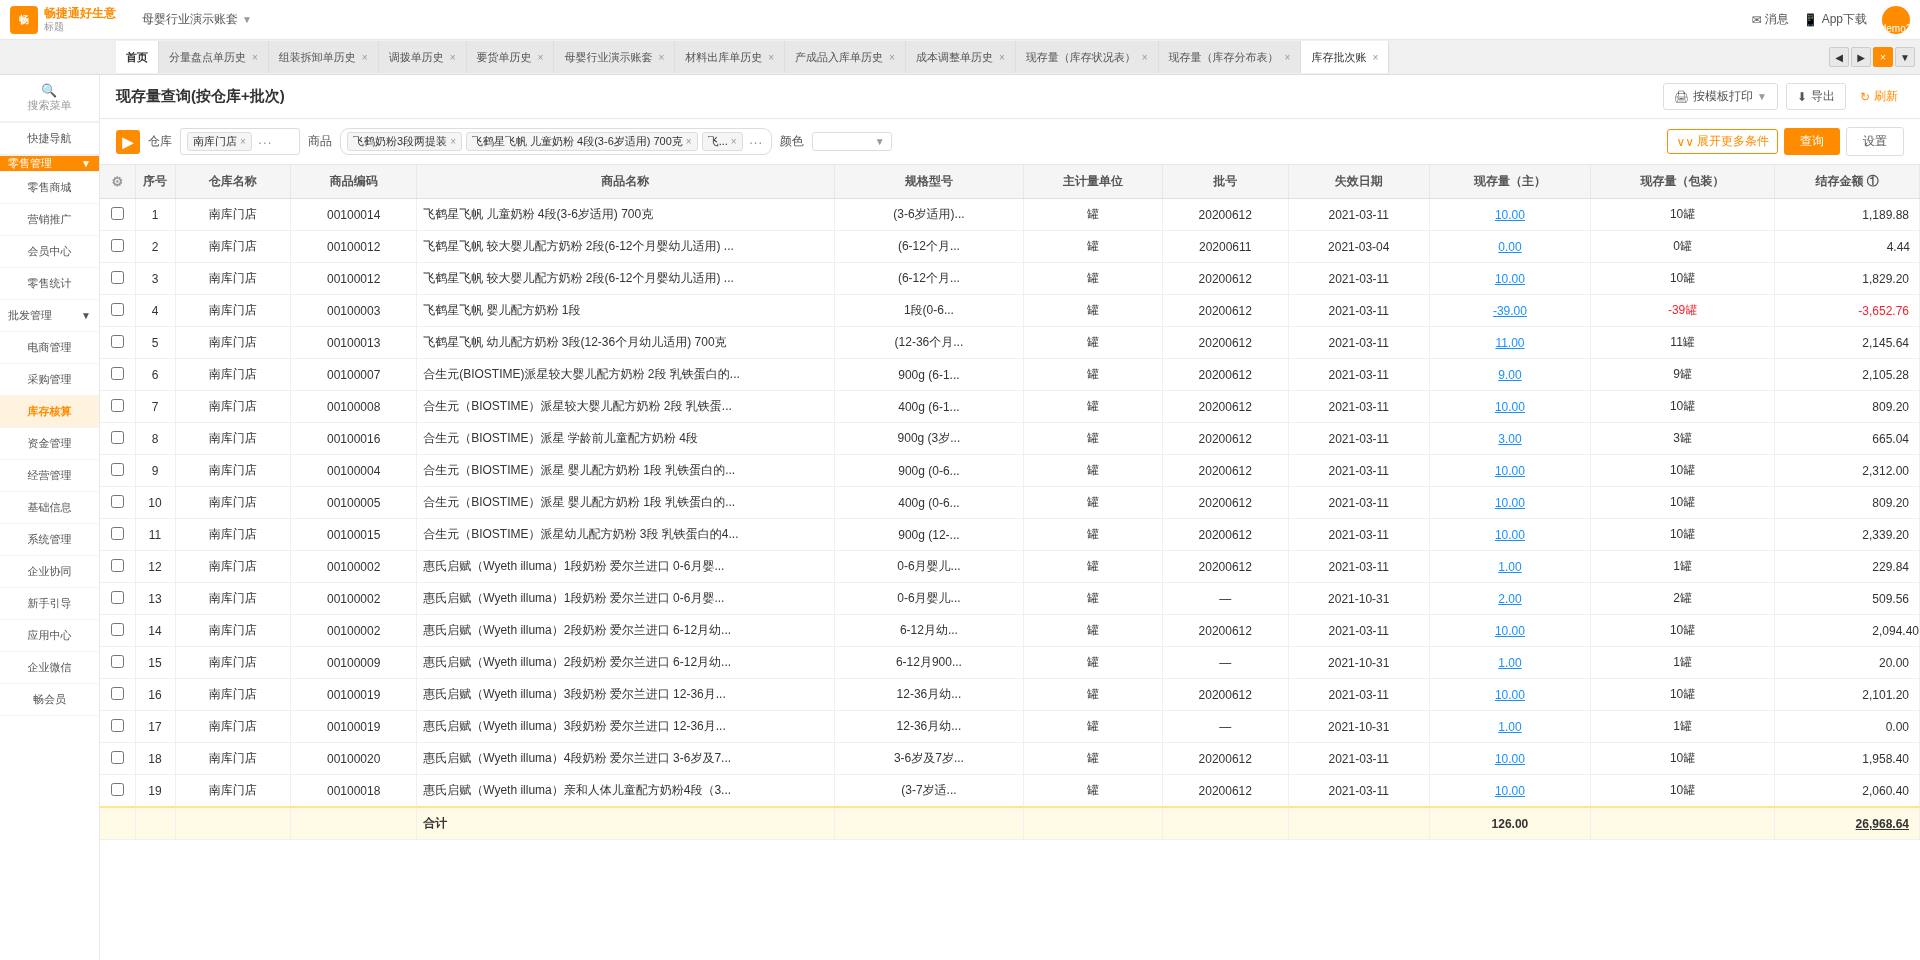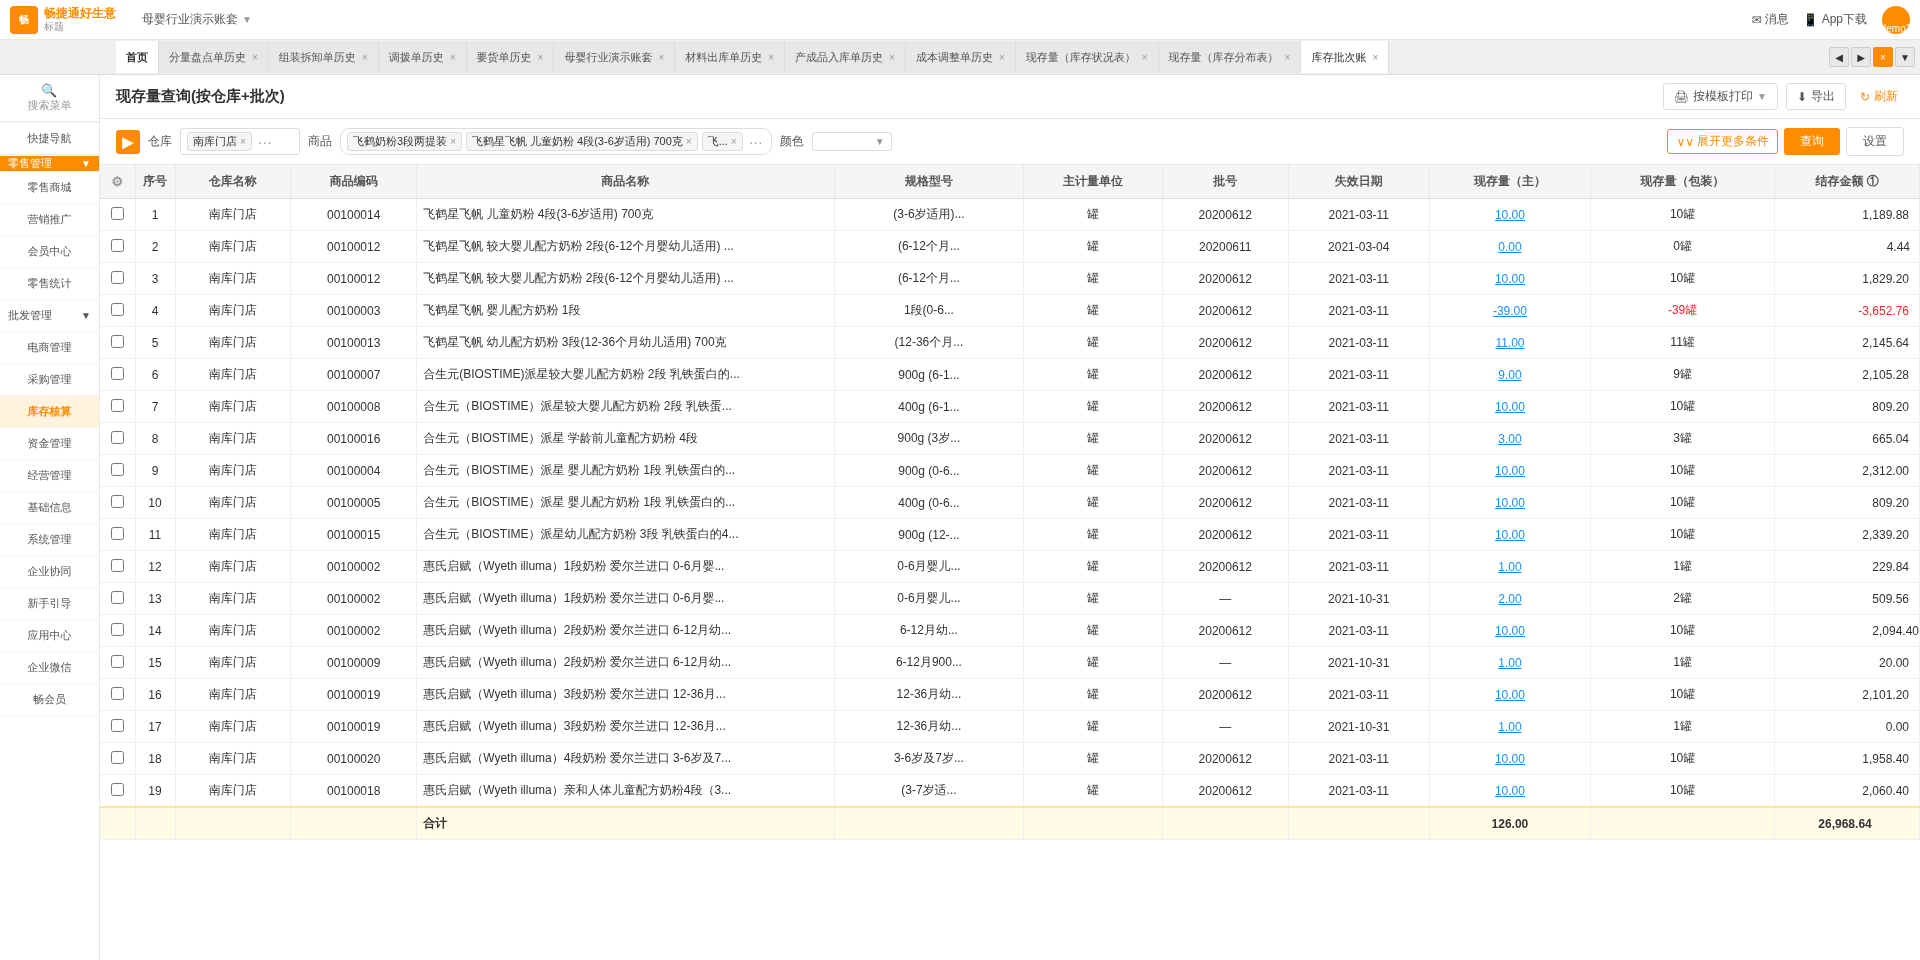--- a/index.html
+++ b/index.html
@@ -655,19 +655,19 @@
   <td></td>
   <td></td>
   <td></td>
   <td class="text-left" style="font-weight:bold;">合计</td>
   <td></td>
   <td></td>
   <td></td>
   <td></td>
   <td style="font-weight:bold;">126.00</td>
   <td></td>
-  <td style="font-weight:bold;text-align:center;padding-right:10px;">26,968.64</td>
+  <td style="font-weight:bold;text-align:right;padding-right:10px;text-decoration:underline;">26,968.64</td>
 </tr>
           </tbody>
       </table>
     </div>
   </div>
 </div>
 
 </body></html>

